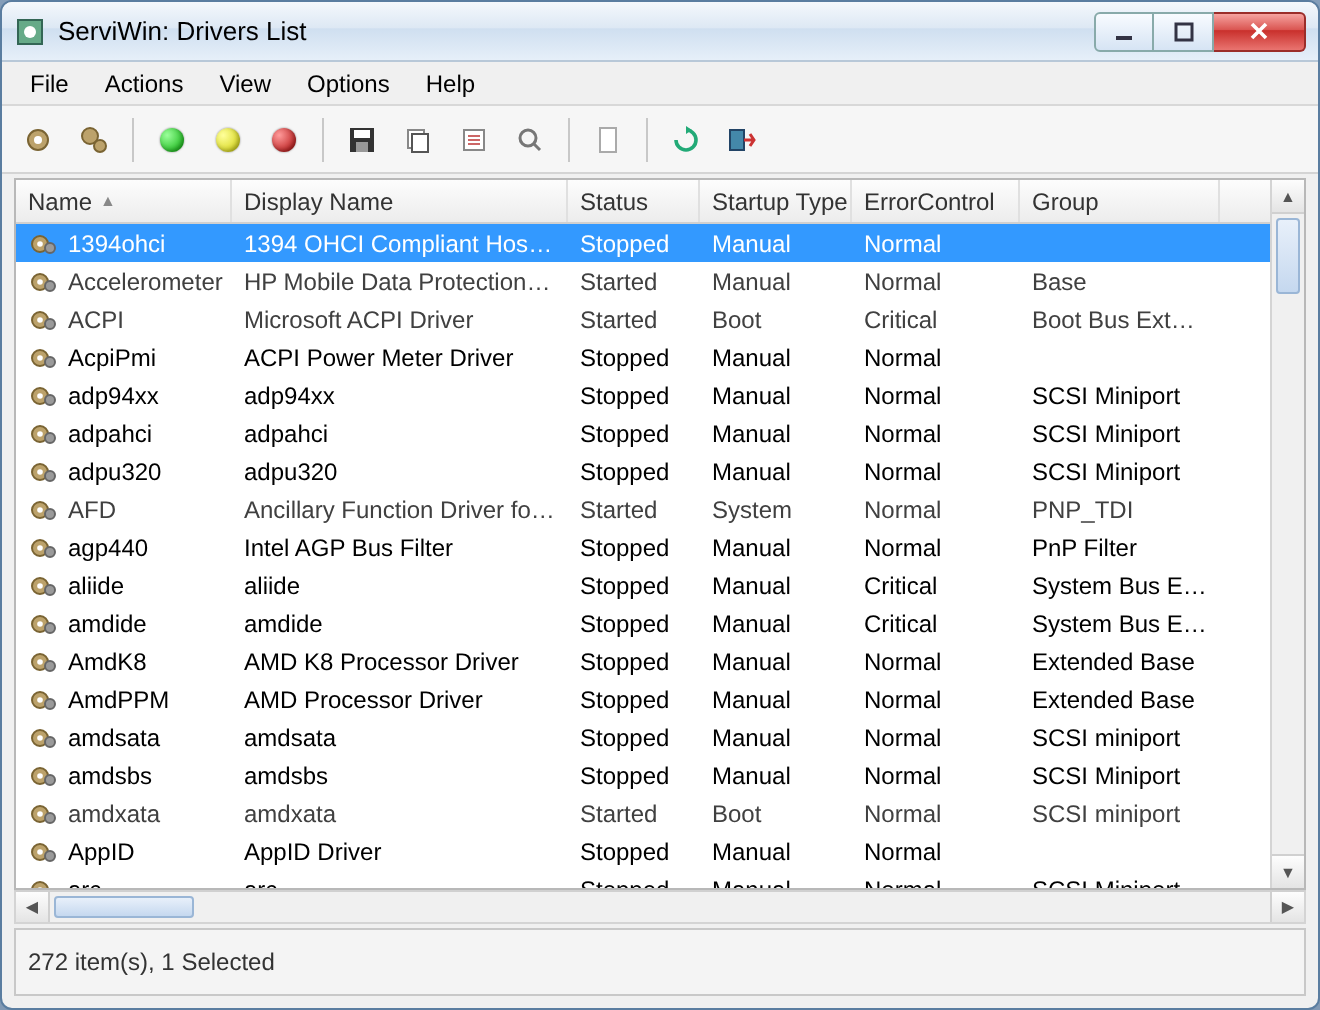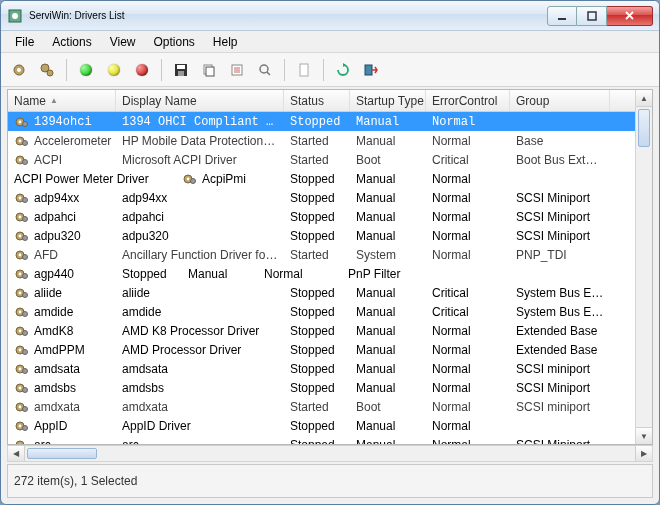--- a/index.html
+++ b/index.html
@@ -9,40 +9,40 @@
     background:#f0f0f0; border:1px solid #5a7da0; border-radius:6px;
     box-shadow: 0 0 0 6px rgba(180,200,220,0.4), 0 4px 20px rgba(0,0,0,.3);
     overflow:hidden; display:flex; flex-direction:column;
   }
   .titlebar {
     height:30px; display:flex; align-items:center; padding:0 6px;
     background: linear-gradient(#f4f8fc, #dde8f4 45%, #cfdff0 46%, #e6eff9);
     border-bottom:1px solid #b8c8d8;
   }
   .titlebar .appicon { width:16px; height:16px; margin-right:6px; }
-  .titlebar .title { flex:1; color:#000; font-size:10px; }
+  .titlebar .title { flex:1; color:#000; font-size:13px; }
   .wbtns { display:flex; gap:0; }
   .wbtn { width:30px; height:20px; border:1px solid #8aa; border-left:none; background:linear-gradient(#f8fbff,#d6e4f4); display:flex; align-items:center; justify-content:center; font-size:10px; color:#334; }
   .wbtn:first-child { border-left:1px solid #8aa; border-top-left-radius:3px; border-bottom-left-radius:3px; }
   .wbtn.close { width:46px; background:linear-gradient(#f6a3a0,#d9534f 45%,#c9302c 46%,#e97470); color:#fff; border-color:#9b2d2a; border-top-right-radius:3px; border-bottom-right-radius:3px;}
   .menubar { height:22px; display:flex; align-items:center; gap:2px; padding:0 6px; background:#f0f0f0; border-bottom:1px solid #d8d8d8; }
   .menuitem { padding:2px 8px; border-radius:2px; }
   .toolbar { height:34px; display:flex; align-items:center; gap:4px; padding:2px 6px; background:#f6f6f6; border-bottom:1px solid #d4d4d4; }
   .tbbtn { width:24px; height:24px; display:flex; align-items:center; justify-content:center; border:1px solid transparent; border-radius:2px; }
   .tbsep { width:1px; height:22px; background:#c8c8c8; margin:0 3px; }
   .dot { width:12px; height:12px; border-radius:50%; box-shadow: inset -1px -1px 2px rgba(0,0,0,.3), 0 0 1px rgba(0,0,0,.5); }
   .dot.green{background:radial-gradient(circle at 30% 30%,#9bff9b,#0a0);} .dot.yellow{background:radial-gradient(circle at 30% 30%,#ffff9b,#cc0);} .dot.red{background:radial-gradient(circle at 30% 30%,#ff9b9b,#a00);}
   .listwrap { flex:1; background:#fff; border:1px solid #b8b8b8; margin:2px 6px 0 6px; display:flex; flex-direction:column; overflow:hidden; position:relative; }
   .header { display:flex; height:22px; background:linear-gradient(#fdfdfd,#ececec); border-bottom:1px solid #d0d0d0; font-size:12px; color:#333; }
   .hcell { padding:3px 6px; border-right:1px solid #e0e0e0; overflow:hidden; white-space:nowrap; text-overflow:ellipsis; display:flex; align-items:center; gap:4px;}
   .sortglyph { font-size:8px; color:#888; }
   .rows { flex:1; overflow:hidden; position:relative; }
   .row { display:flex; height:19px; align-items:center; font-size:12px; color:#000; }
   .row.blue { color:#404040; }
-  .row.selected { background:#3399ff; color:#fff;font-family:Liberation Mono, monospace; }
+  .row.selected { background:#3399ff; color:#fff; }
   .cell { padding:1px 6px; overflow:hidden; white-space:nowrap; text-overflow:ellipsis; }
   .cell.c0 { display:flex; align-items:center; gap:4px; }
   .rowicon { width:16px; height:14px; flex:0 0 16px; }
   .vscroll { position:absolute; right:0; top:0; bottom:0; width:17px; background:#f0f0f0; border-left:1px solid #d4d4d4; display:flex; flex-direction:column; }
   .vbtn { height:17px; display:flex; align-items:center; justify-content:center; font-size:8px; color:#555; background:linear-gradient(#fdfdfd,#e4e4e4); border-bottom:1px solid #d0d0d0;}
   .vbtn.bot{border-top:1px solid #d0d0d0;border-bottom:none;}
   .vtrack { flex:1; position:relative; }
   .vthumb { position:absolute; left:2px; right:2px; top:2px; height:38px; background:linear-gradient(#e8f0fa,#c5d8ef); border:1px solid #9ab6d6; border-radius:2px;}
   .hscrollbar { height:17px; margin:0 6px; background:#f0f0f0; border:1px solid #d4d4d4; border-top:1px solid #d0d0d0; display:flex; }
   .hbtn { width:17px; display:flex; align-items:center; justify-content:center; font-size:8px; color:#555; background:linear-gradient(#fdfdfd,#e4e4e4); border-right:1px solid #d0d0d0;}
@@ -223,31 +223,31 @@
             </span>
             <span>ACPI</span>
           </div>
           <div class="cell c1">Microsoft ACPI Driver</div>
           <div class="cell c2">Started</div>
           <div class="cell c3">Boot</div>
           <div class="cell c4">Critical</div>
           <div class="cell c5">Boot Bus Extende</div>
         </div>
         <div class="row">
+          <div class="cell c0">
+            <span class="rowicon">
+              <svg width="16" height="14" viewBox="0 0 16 14">
+                <circle cx="6" cy="7" r="4" fill="#bca26b" stroke="#7a6433"></circle>
+                <circle cx="6" cy="7" r="1.4" fill="#fff"></circle>
+                <circle cx="11" cy="9" r="2.5" fill="#9a9a9a" stroke="#666"></circle>
+              </svg>
+            </span>
+            <span>AcpiPmi</span>
+          </div>
           <div class="cell c1">ACPI Power Meter Driver</div>
-          <div class="cell c0">
-            <span class="rowicon">
-              <svg width="16" height="14" viewBox="0 0 16 14">
-                <circle cx="6" cy="7" r="4" fill="#bca26b" stroke="#7a6433"></circle>
-                <circle cx="6" cy="7" r="1.4" fill="#fff"></circle>
-                <circle cx="11" cy="9" r="2.5" fill="#9a9a9a" stroke="#666"></circle>
-              </svg>
-            </span>
-            <span>AcpiPmi</span>
-          </div>
           <div class="cell c2">Stopped</div>
           <div class="cell c3">Manual</div>
           <div class="cell c4">Normal</div>
           <div class="cell c5"></div>
         </div>
         <div class="row">
           <div class="cell c0">
             <span class="rowicon">
               <svg width="16" height="14" viewBox="0 0 16 14">
                 <circle cx="6" cy="7" r="4" fill="#bca26b" stroke="#7a6433"></circle>
@@ -318,20 +318,21 @@
           <div class="cell c0">
             <span class="rowicon">
               <svg width="16" height="14" viewBox="0 0 16 14">
                 <circle cx="6" cy="7" r="4" fill="#bca26b" stroke="#7a6433"></circle>
                 <circle cx="6" cy="7" r="1.4" fill="#fff"></circle>
                 <circle cx="11" cy="9" r="2.5" fill="#9a9a9a" stroke="#666"></circle>
               </svg>
             </span>
             <span>agp440</span>
           </div>
+          <div class="cell c1">Intel AGP Bus Filter</div>
           <div class="cell c2">Stopped</div>
           <div class="cell c3">Manual</div>
           <div class="cell c4">Normal</div>
           <div class="cell c5">PnP Filter</div>
         </div>
         <div class="row">
           <div class="cell c0">
             <span class="rowicon">
               <svg width="16" height="14" viewBox="0 0 16 14">
                 <circle cx="6" cy="7" r="4" fill="#bca26b" stroke="#7a6433"></circle>

